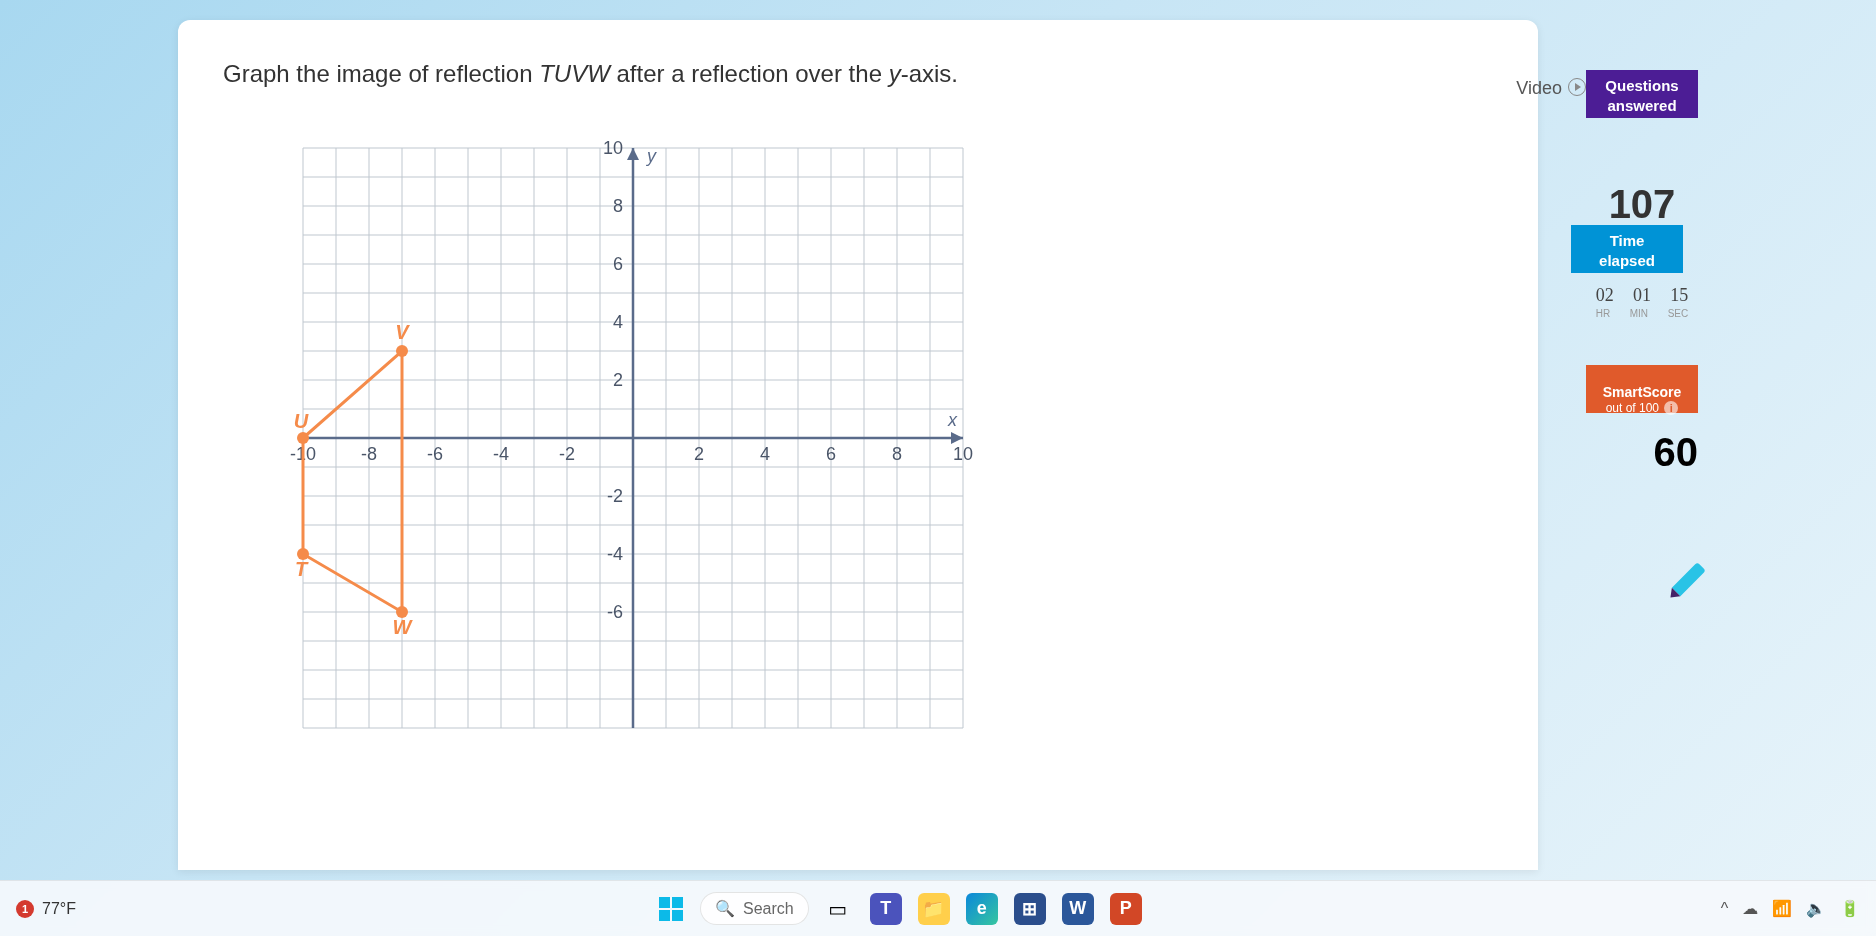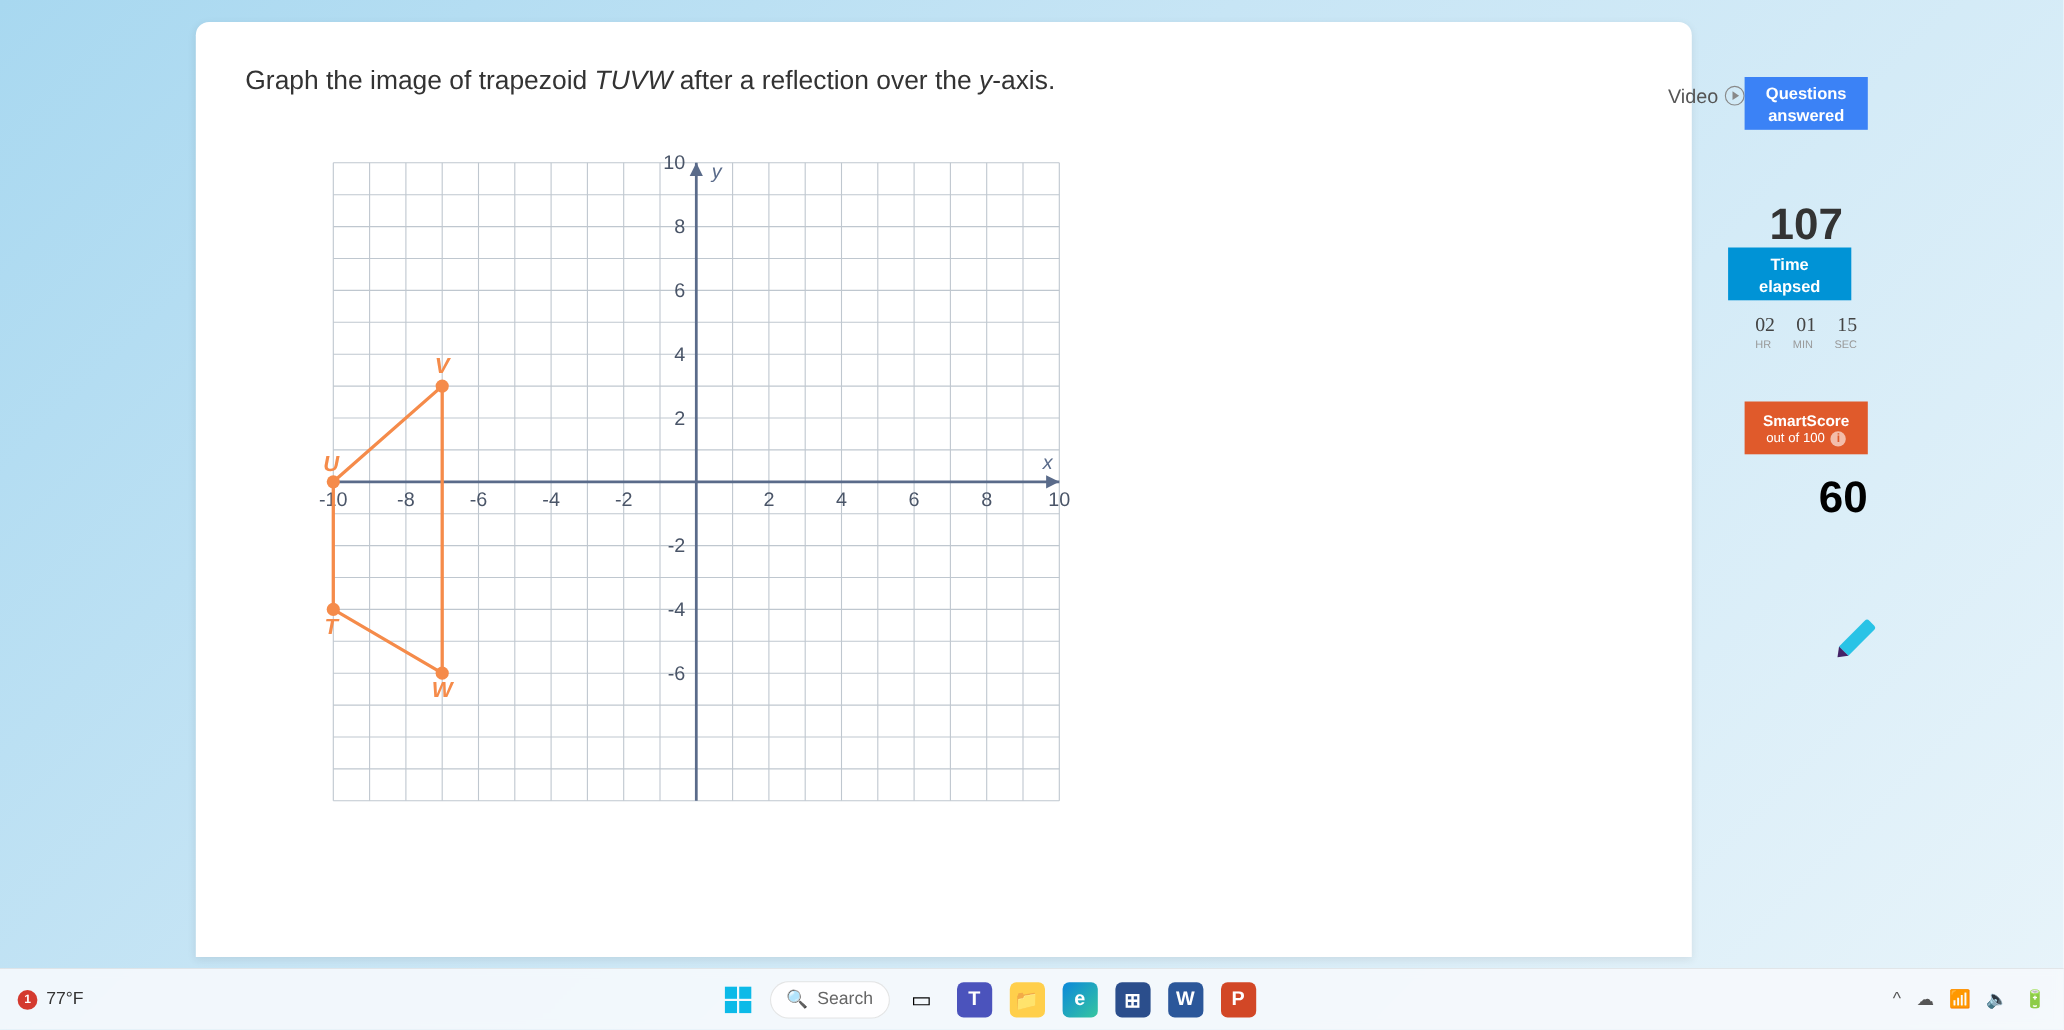--- a/index.html
+++ b/index.html
@@ -57,21 +57,21 @@
   .video-btn .play {
     width: 18px; height: 18px; border: 1.5px solid #888; border-radius: 50%;
     display: inline-flex; align-items: center; justify-content: center;
   }
   .video-btn .play::after {
     content: ""; border-left: 6px solid #888; border-top: 4px solid transparent;
     border-bottom: 4px solid transparent; margin-left: 2px;
   }
   .qa-badge {
     position: absolute; right: 0; top: 0;
-    width: 112px; height: 48px; background: #3b82f6; color: #fff;
+    width: 112px; height: 48px; background: #4c1d95; color: #fff;
     font-size: 15px; text-align: center; line-height: 1.3; padding-top: 6px;
     font-weight: 600;
   }
   .qa-count {
     position: absolute; right: 0; top: 80px; width: 112px;
     text-align: center; font-size: 40px; font-weight: 700; color: #333; margin-top: 32px;
   }
   .time-badge {
     position: absolute; right: 15px; top: 155px; width: 112px; height: 48px;
     background: #0093d6; color: #fff; font-size: 15px; text-align: center;
@@ -81,21 +81,21 @@
     position: absolute; right: 0; top: 215px; width: 112px;
     display: flex; justify-content: space-around; color: #444; font-size: 18px; font-family: Liberation Serif, serif;
   }
   .time-units {
     position: absolute; right: 0; top: 238px; width: 112px;
     display: flex; justify-content: space-around; color: #999; font-size: 10px;
   }
   .smart-badge {
     position: absolute; right: 0; top: 295px; width: 112px; height: 48px;
     background: #e05a2b; color: #fff; font-size: 14px; text-align: center;
-    line-height: 1.3; padding-top: 8px; font-weight: 600;
+    line-height: 1.3; padding-top: 18px; font-weight: 600;
   }
   .smart-badge .sub { font-size: 12px; font-weight: 400; }
   .smart-badge .info {
     display: inline-block; width: 14px; height: 14px; border-radius: 50%;
     background: rgba(255,255,255,0.6); color: #e05a2b; font-size: 11px;
     line-height: 14px; text-align: center; margin-left: 2px; font-weight: 700;
   }
   .smart-score {
     position: absolute; right: 0; top: 360px; width: 112px;
     text-align: right; font-size: 40px; font-weight: 700; color: #000000;
@@ -139,21 +139,21 @@
   .win-logo div:nth-child(1){background:#0cbae8;} .win-logo div:nth-child(2){background:#0cbae8;}
   .win-logo div:nth-child(3){background:#0cbae8;} .win-logo div:nth-child(4){background:#0cbae8;}
   .app-icon { width: 32px; height: 32px; border-radius: 6px; display:flex;
     align-items:center; justify-content:center; font-size:18px; font-weight:700; }
 </style>
 </head>
 <body>
 
 <div class="content-card">
   <div class="question-text">
-    <span>Graph the image of trapezoid </span><span class="italic">TUVW</span><span> after a reflection over the </span><span class="italic">y</span><span>-axis.</span>
+    <span>Graph the image of reflection </span><span class="italic">TUVW</span><span> after a reflection over the </span><span class="italic">y</span><span>-axis.</span>
   </div>
 
   <div class="graph-container">
     <svg class="graph" id="graph-svg" width="720" height="640">
         <line x1="30" y1="30" x2="30" y2="610" stroke="#bfc7cf" stroke-width="1"></line>
         <line x1="63" y1="30" x2="63" y2="610" stroke="#bfc7cf" stroke-width="1"></line>
         <line x1="96" y1="30" x2="96" y2="610" stroke="#bfc7cf" stroke-width="1"></line>
         <line x1="129" y1="30" x2="129" y2="610" stroke="#bfc7cf" stroke-width="1"></line>
         <line x1="162" y1="30" x2="162" y2="610" stroke="#bfc7cf" stroke-width="1"></line>
         <line x1="195" y1="30" x2="195" y2="610" stroke="#bfc7cf" stroke-width="1"></line>

